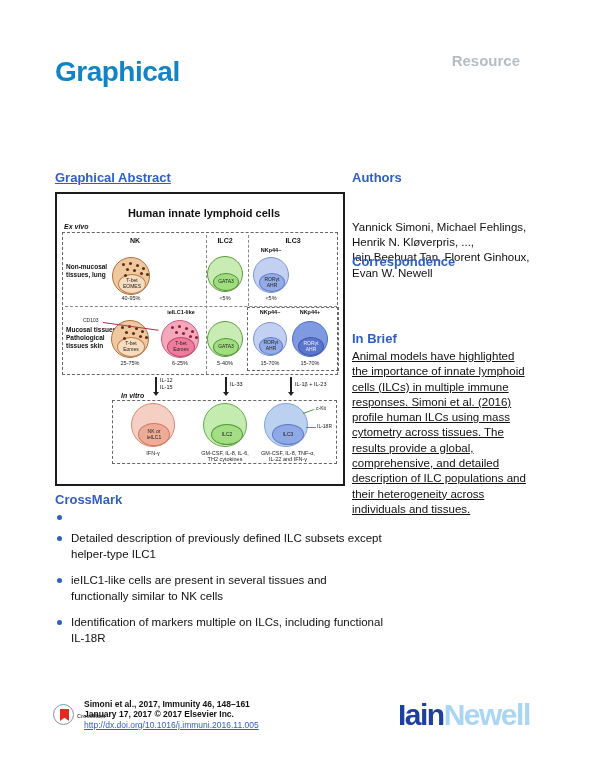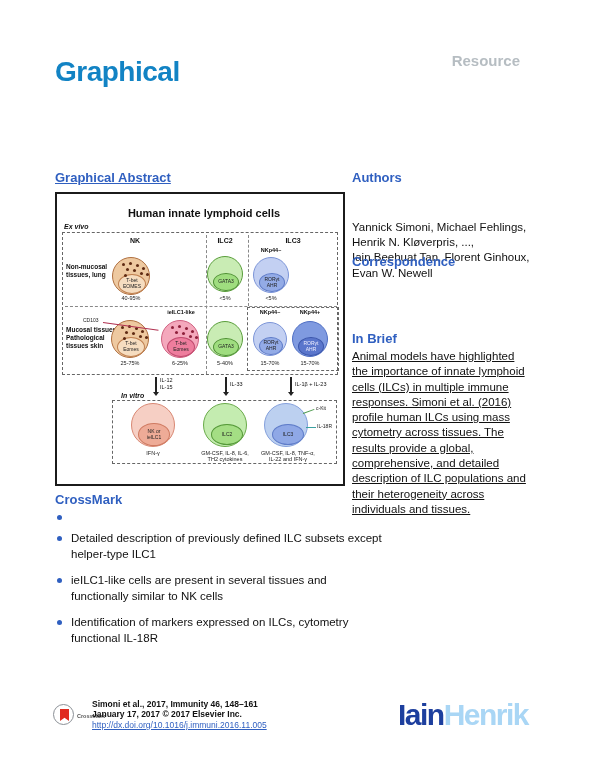--- a/index.html
+++ b/index.html
@@ -50,21 +50,21 @@
   .arrow-label { position:absolute; font-size:5.5px; line-height:1.2; }
   .callout { position:absolute; font-size:5px; color:#222; }
   .callout-line { position:absolute; height:1px; transform-origin:left center; }
 
   
   .crossmark { position:absolute; left:53px; top:704px; width:46px; height:26px; }
   .cm-circle { position:absolute; left:0; top:0; width:21px; height:21px; border:1.5px solid #8b9096; border-radius:50%; box-sizing:border-box; background:#fff; }
   .cm-flag { position:absolute; left:6px; top:4px; width:9px; height:12px; background:#e02b20;
              clip-path:polygon(0 0,100% 0,100% 100%,50% 72%,0 100%); }
   .cm-label { position:absolute; left:24px; top:9px; font-size:5.5px; color:#555; font-weight:bold; }
-  .citation { position:absolute; left:92px; top:699px; font-size:8.5px; font-weight:bold; line-height:1.22; }
+  .citation { position:absolute; left:84px; top:699px; font-size:8.5px; font-weight:bold; line-height:1.22; }
   .doi { font-weight:normal; color:#2f5fc0; text-decoration:underline; }
   .cellpress { position:absolute; left:398px; top:698px; font-size:30px; font-weight:bold; letter-spacing:-1.5px; }
   .cp-cell { color:#1d3f9e; }
   .cp-press { color:#a9d6f5; }
 </style>
 </head>
 <body>
 
 <div class="page">
 
@@ -210,32 +210,32 @@
     <div class="hl-item">
       <span class="hl-bullet"></span>
       <span>Detailed description of previously defined ILC subsets except helper-type ILC1</span>
     </div>
     <div class="hl-item">
       <span class="hl-bullet"></span>
       <span>ieILC1-like cells are present in several tissues and functionally similar to NK cells</span>
     </div>
     <div class="hl-item">
       <span class="hl-bullet"></span>
-      <span>Identification of markers expressed on ILCs, cytometry functional IL-18R</span>
+      <span>Identification of markers multiple on ILCs, including functional IL-18R</span>
     </div>
   </div>
 
   <div class="crossmark">
     <div class="cm-circle">
       <div class="cm-flag"></div>
     </div>
     <div class="cm-label">CrossMark</div>
   </div>
 
   <div class="citation">
     <div>Simoni et al., 2017, Immunity 46, 148–161</div>
     <div>January 17, 2017 © 2017 Elsevier Inc.</div>
     <div class="doi">http://dx.doi.org/10.1016/j.immuni.2016.11.005</div>
   </div>
 
-  <div class="cellpress"><span class="cp-cell">Iain</span><span class="cp-press">Henrik</span></div>
+  <div class="cellpress"><span class="cp-cell">Iain</span><span class="cp-press">Newell</span></div>
 
 </div>
 
 </body></html>

